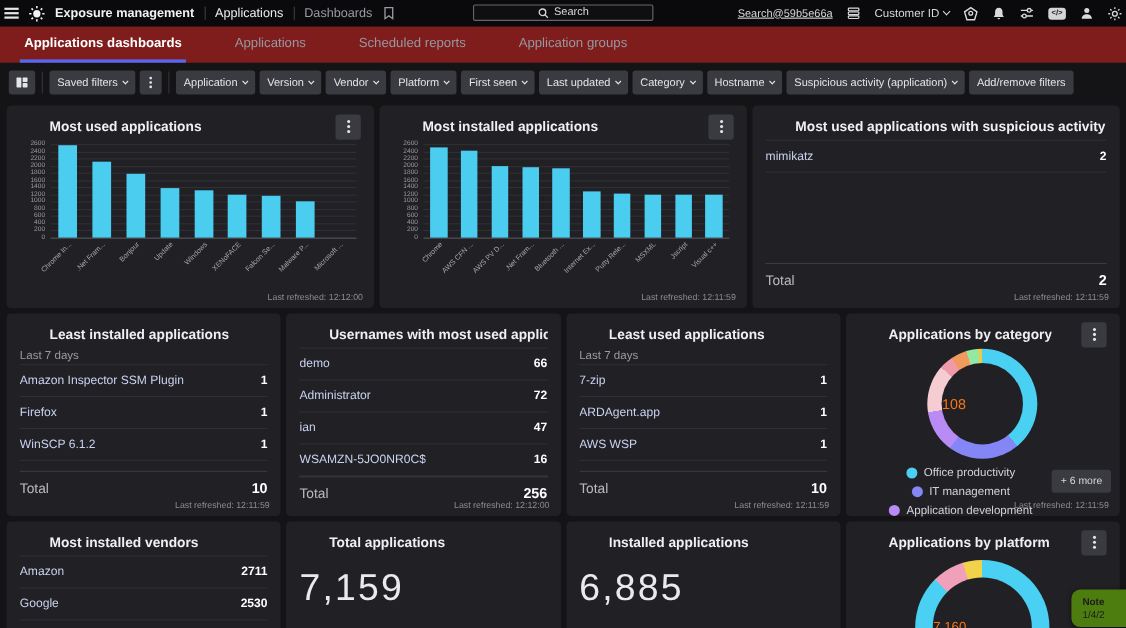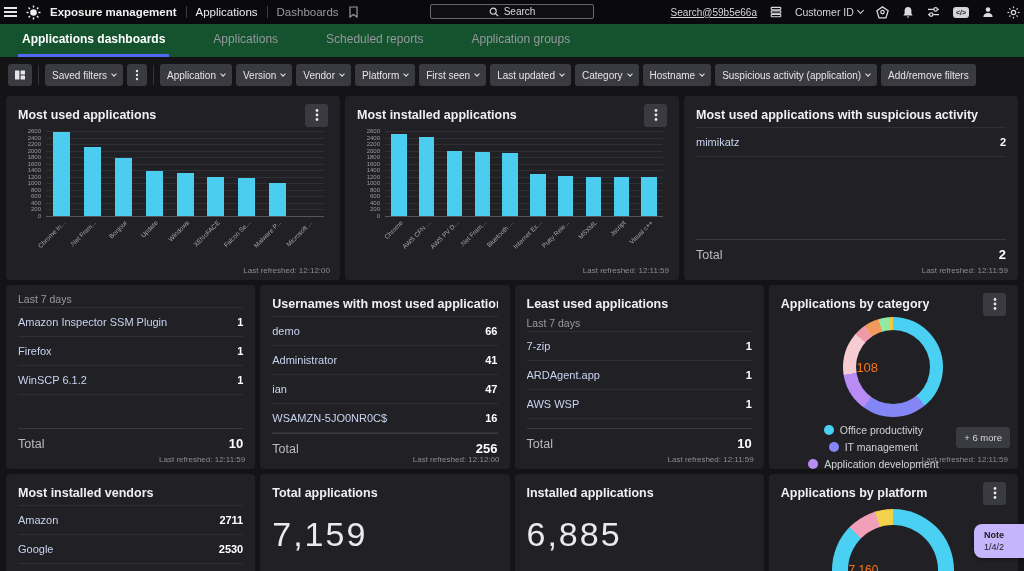--- a/index.html
+++ b/index.html
@@ -24,39 +24,39 @@
     display:flex; align-items:center; justify-content:center; gap:5px;
     font-size:10px; color:#d8d8dc; border-radius:2px;
   }
   .tb-right { margin-left:auto; display:flex; align-items:center; gap:13px; }
   .account { font-size:10px; color:#d6d6da;text-decoration:underline; }
   .customer { font-size:10.5px; color:#d6d6da; display:flex; align-items:center; gap:4px; }
   .chev { width:5px; height:5px; border-right:1.4px solid currentColor; border-bottom:1.4px solid currentColor; transform:rotate(45deg); display:inline-block; margin-top:-3px; }
   .codechip { background:#d4d4d9; color:#1a1a1c; font-size:7px; font-weight:bold; border-radius:3px; padding:2px 3px; line-height:1; }
   .tbicon { display:flex; align-items:center; }
   
-  .tabbar { height:33px; background:#14532d; display:flex; padding:0 10px;text-align:center; }
+  .tabbar { height:33px; background:#7f1d1d; display:flex; padding:0 10px;text-align:center; }
   .tab { display:flex; align-items:center; padding:0 4px; margin:0 20px; font-size:12px; color:#97979f; border-bottom:3px solid transparent; cursor:pointer; white-space:nowrap; }
   .tab:first-child { margin-left:8px; }
   .tab.active { color:#ffffff; font-weight:bold; border-bottom-color:#5468f5; }
   
   .filterbar { height:36px; display:flex; align-items:center; gap:4px; padding:0 8px; }
   .select-white { background:#f2f2f4; color:#1c1c1e; font-size:10.5px; font-weight:bold; height:22px; padding:0 9px; border-radius:3px; display:flex; align-items:center; gap:10px; cursor:pointer; white-space:nowrap; }
   .icon-btn { width:24px; height:22px; background:#3a3a41; border-radius:3px; display:flex; align-items:center; justify-content:center; cursor:pointer; }
   .vdiv { width:1px; height:20px; background:#34343a; margin:0 2px; }
   .chip { background:#3a3a41; color:#e4e4e8; font-size:10px; height:22px; padding:0 7px; border-radius:3px; display:inline-flex; align-items:center; gap:5px; cursor:pointer; white-space:nowrap; }
   .chip .chev { width:4px; height:4px; }
   .chip.kchip { padding:0 8px; }
   
   .content { padding:3px 6px 0; display:flex; flex-direction:column; gap:5px; }
   .row { display:flex; gap:5px; }
   .card { background:#212125; border-radius:4px; padding:7px 12px 16px; position:relative; display:flex; flex-direction:column; flex:1; min-width:0; }
   .row.r1 .card, .row.r2 .card { height:184px; }
   .row.r3 .card { height:150px; }
-  .card-head { display:flex; justify-content:space-between; align-items:center; min-height:24px; }
+  .card-head { display:flex; justify-content:space-between; align-items:center; min-height:24px;margin-left:27px; }
   .card-title { font-size:12.5px; font-weight:bold; color:#f0f0f2; white-space:nowrap; overflow:hidden; }
   .kebab-btn { width:23px; height:23px; border-radius:3px; background:#3a3a41; display:flex; align-items:center; justify-content:center; cursor:pointer; flex:none; }
   .refreshed { position:absolute; right:10px; bottom:5px; font-size:8px; color:#8b8b92; }
   .subtitle { font-size:10.5px; color:#9a9aa1; margin:1px 0 2px; }
   
   .rows { border-top:1px solid #2e2e34; }
   .lrow { display:flex; justify-content:space-between; align-items:center; height:29px; border-bottom:1px solid #2e2e34; }
   .lrow .lbl { font-size:11px; color:#c9d3f0; cursor:pointer; overflow:hidden; white-space:nowrap; }
   .lrow .val { font-size:11px; color:#ffffff; font-weight:bold; }
   .spacer { flex:1; }
@@ -84,21 +84,21 @@
   .donut .hole { position:absolute; background:#212125; border-radius:50%; display:flex; align-items:center; justify-content:flex-start; color:#f97316; }
   .donut.cat { width:100px; height:100px; margin-top:1px; }
   .donut.cat .hole { inset:13px; font-size:13px; }
   .donut.plat { width:122px; height:122px; margin-top:4px; }
   .donut.plat .hole { inset:16px; font-size:12px; }
   .legend { display:flex; flex-wrap:wrap; justify-content:center; column-gap:26px; row-gap:5px; margin-top:7px; padding-right:40px; }
   .leg-item { display:flex; align-items:center; gap:6px; font-size:10.5px; color:#d2d2d6; cursor:pointer; }
   .leg-dot { width:10px; height:10px; border-radius:50%; flex:none; }
   .more-btn { position:absolute; right:8px; bottom:21px; background:#3a3a41; border-radius:3px; padding:5px 8px; font-size:9.5px; color:#d8d8da; cursor:pointer; }
   
-  .note { position:fixed; right:0; bottom:13px; width:50px; background:#c4b5fd; color:#1b1b1d; border-radius:8px 0 0 8px; padding:5px 4px 5px 10px; font-size:9px; line-height:1.35; z-index:30; box-shadow:0 1px 4px rgba(0,0,0,.5); overflow:hidden; }
+  .note { position:fixed; right:0; bottom:1px; width:50px; background:#4d7c0f; color:#1b1b1d; border-radius:8px 0 0 8px; padding:5px 4px 5px 10px; font-size:9px; line-height:1.35; z-index:30; box-shadow:0 1px 4px rgba(0,0,0,.5); overflow:hidden; }
   .note b { display:block; font-size:9px; }
   svg { display:block; }
 </style>
 </head>
 <body>
 
 <div class="topbar">
   <div class="burger">
       <i></i>
       <i></i>
@@ -510,20 +510,23 @@
       <div class="total">
         <span class="tlbl">Total</span>
         <span class="tval">2</span>
       </div>
       <span class="refreshed">Last refreshed: 12:11:59</span>
     </div>
   </div>
 
   <div class="row r2">
     <div class="card">
+      <div class="card-head">
+          <span class="card-title">Least installed applications</span>
+        </div>
       <div class="subtitle">Last 7 days</div>
       <div class="rows">
           <div class="lrow">
             <span class="lbl">Amazon Inspector SSM Plugin</span>
             <span class="val">1</span>
           </div>
           <div class="lrow">
             <span class="lbl">Firefox</span>
             <span class="val">1</span>
           </div>
@@ -544,21 +547,21 @@
       <div class="card-head">
           <span class="card-title">Usernames with most used applications</span>
         </div>
       <div class="rows">
           <div class="lrow">
             <span class="lbl">demo</span>
             <span class="val">66</span>
           </div>
           <div class="lrow">
             <span class="lbl">Administrator</span>
-            <span class="val">41</span>
+            <span class="val">72</span>
           </div>
           <div class="lrow">
             <span class="lbl">ian</span>
             <span class="val">47</span>
           </div>
           <div class="lrow">
             <span class="lbl">WSAMZN-5JO0NR0C$</span>
             <span class="val">16</span>
           </div>
         </div>

